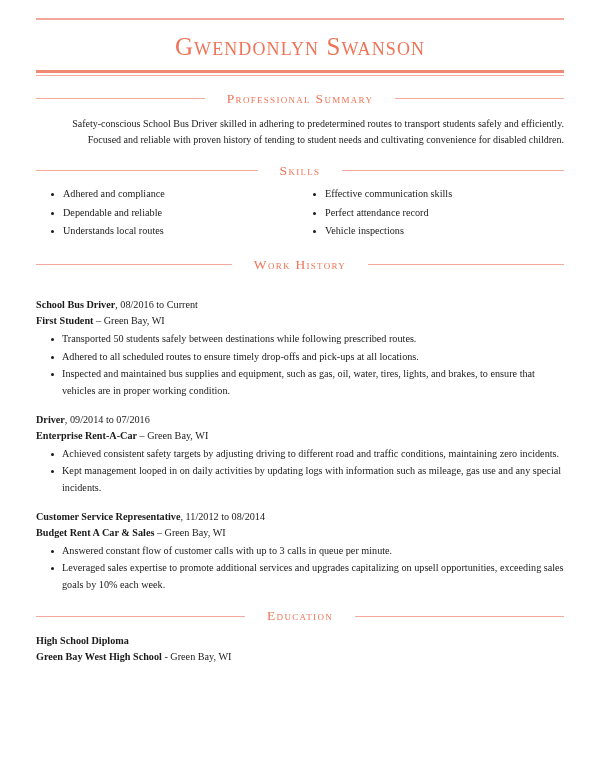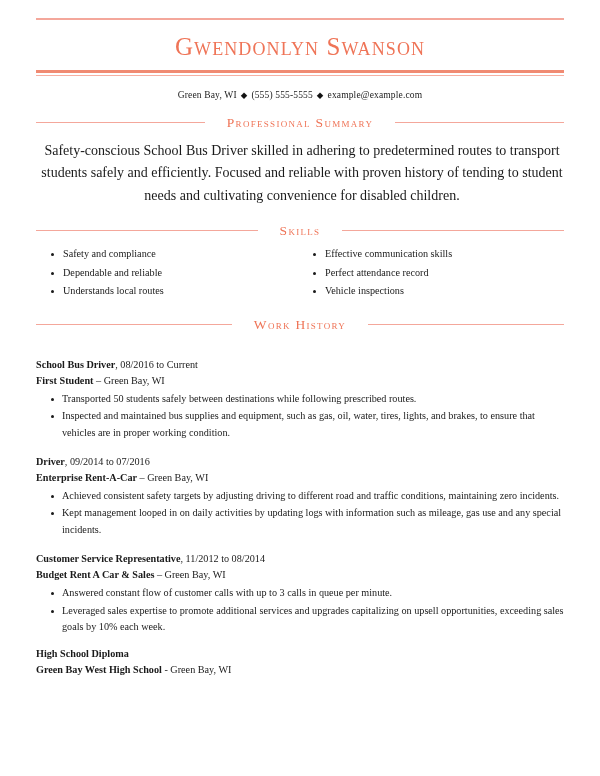--- a/index.html
+++ b/index.html
@@ -86,23 +86,23 @@
     color: #ef7457;
     font-variant: small-caps;
     font-size: 13.5px;
     letter-spacing: 1.3px;
     white-space: nowrap;
     line-height: 1;
   }
 
   
   .summary {
-    font-size: 14px;
+    font-size: 10px;
     line-height: 1.62;
-    text-align: center;
+    text-align: right;
     margin: 10px 0 0 4px;
     color: #1a1a1a;
   }
 
   
   .skills {
     display: flex;
     margin: 9px 0 0 0;
   }
   .skills .col {
@@ -166,41 +166,38 @@
 <div class="page">
 
   <div>
     <div class="rule-top"></div>
     <div class="name">Gwendonlyn Swanson</div>
     <div class="rule-double">
       <div class="thick"></div>
       <div class="gap"></div>
       <div class="thin"></div>
     </div>
-    <div class="contact">
-      <span>Green Bay, WI</span><span class="sep">◆</span><span>(555) 555-5555</span><span class="sep">◆</span><span>example@example.com</span>
-    </div>
   </div>
 
   <div class="section-head">
     <span class="line"></span>
     <span class="title">Professional Summary</span>
     <span class="line"></span>
   </div>
   <p class="summary">Safety-conscious School Bus Driver skilled in adhering to predetermined routes to transport students safely and efficiently. Focused and reliable with proven history of tending to student needs and cultivating convenience for disabled children.</p>
 
   <div class="section-head">
     <span class="line"></span>
     <span class="title">Skills</span>
     <span class="line"></span>
   </div>
   <div class="skills">
     <div class="col">
       <ul class="bullets">
-        <li>Safety and compliance</li>
+        <li>Adhered and compliance</li>
         <li>Dependable and reliable</li>
         <li>Understands local routes</li>
       </ul>
     </div>
     <div class="col">
       <ul class="bullets">
         <li>Effective communication skills</li>
         <li>Perfect attendance record</li>
         <li>Vehicle inspections</li>
       </ul>
@@ -216,20 +213,21 @@
 
     <div class="job">
       <div class="job-line">
         <span class="b">School Bus Driver</span><span>, 08/2016 to Current</span>
       </div>
       <div class="job-line">
         <span class="b">First Student</span><span> – Green Bay, WI</span>
       </div>
       <ul class="bullets">
         <li>Transported 50 students safely between destinations while following prescribed routes.</li>
+        <li>Adhered to all scheduled routes to ensure timely drop-offs and pick-ups at all locations.</li>
         <li>Inspected and maintained bus supplies and equipment, such as gas, oil, water, tires, lights, and brakes, to ensure that vehicles are in proper working condition.</li>
       </ul>
     </div>
 
     <div class="job">
       <div class="job-line">
         <span class="b">Driver</span><span>, 09/2014 to 07/2016</span>
       </div>
       <div class="job-line">
         <span class="b">Enterprise Rent-A-Car</span><span> – Green Bay, WI</span>
@@ -248,20 +246,25 @@
         <span class="b">Budget Rent A Car &amp; Sales</span><span> – Green Bay, WI</span>
       </div>
       <ul class="bullets">
         <li>Answered constant flow of customer calls with up to 3 calls in queue per minute.</li>
         <li>Leveraged sales expertise to promote additional services and upgrades capitalizing on upsell opportunities, exceeding sales goals by 10% each week.</li>
       </ul>
     </div>
 
   </div>
 
+  <div class="section-head">
+    <span class="line"></span>
+    <span class="title">Education</span>
+    <span class="line"></span>
+  </div>
   <div class="edu">
     <div class="edu-line">
       <span class="b">High School Diploma</span>
     </div>
     <div class="edu-line">
       <span class="b">Green Bay West High School</span><span> - Green Bay, WI</span>
     </div>
   </div>
 
 </div>

